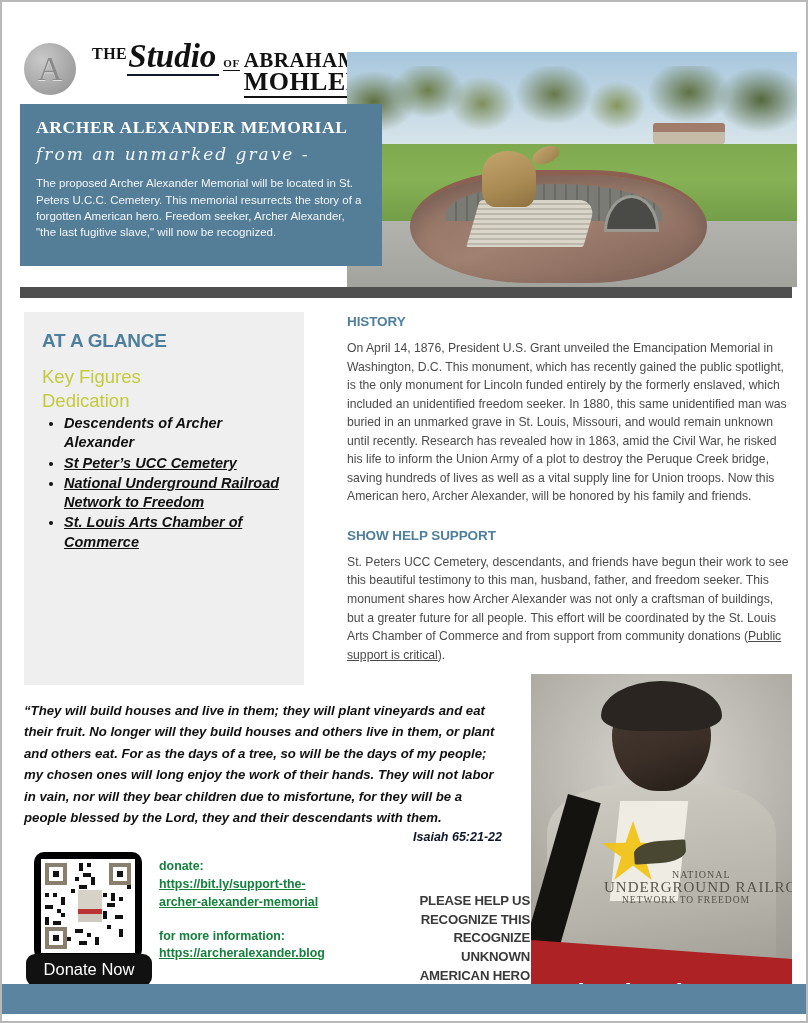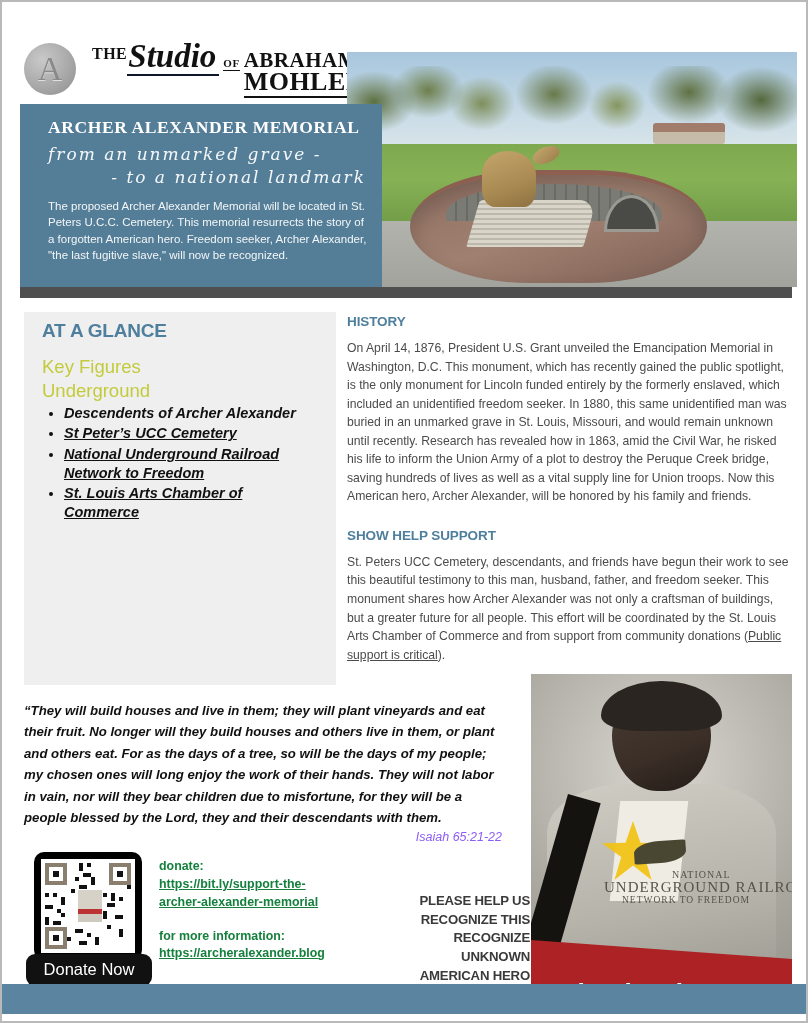--- a/index.html
+++ b/index.html
@@ -192,21 +192,21 @@
     opacity: .85;
   }
 
   
   .banner {
     position: absolute;
     left: 18px; top: 102px;
     width: 362px;
     background: #547e97;
     color: #ffffff;
-    padding: 14px 14px 14px 28px;
+    padding: 14px 14px 14px 16px;
     box-sizing: border-box;
   }
   .banner-title {
     font-family: "Liberation Serif", serif;
     font-weight: bold;
     font-size: 17.5px;
     letter-spacing: .6px;
     margin: 0 0 6px 0;
     line-height: 1.1;
   }
@@ -230,25 +230,25 @@
     position: absolute;
     left: 18px; top: 285px;
     width: 772px; height: 11px;
     background: #4f4f4f;
   }
 
   
   .glance {
     position: absolute;
     left: 22px; top: 310px;
-    width: 312px;
+    width: 280px;
     min-height: 373px;
     background: #efefef;
     box-sizing: border-box;
-    padding: 8px 16px 14px 18px;
+    padding: 18px 16px 14px 18px;
   }
   .glance-title {
     color: #4e7f9c;
     font-size: 19px;
     font-weight: bold;
     letter-spacing: -0.2px;
     margin: 0 0 14px 0;
   }
   .sub-head {
     color: #c3cb3c;
@@ -303,23 +303,23 @@
     font-size: 13.2px;
     line-height: 1.62;
     color: #111;
   }
   .quote-ref {
     position: absolute;
     left: 22px; top: 828px;
     width: 478px;
     text-align: right;
     font-style: italic;
-    font-weight: normal;
+    font-weight: bold;
     font-size: 12.5px;
-    color: #8b5cf6;
+    color: #0f172a;
   }
 
   
   .qr-block {
     position: absolute;
     left: 32px; top: 850px;
     width: 112px;
   }
   .qr-card {
     width: 108px; height: 108px;
@@ -535,32 +535,31 @@
     <div class="hero-bowl"></div>
     <div class="hero-wall"></div>
     <div class="hero-arch"></div>
     <div class="hero-steps"></div>
     <div class="hero-statue"></div>
   </div>
 
   <div class="banner">
     <h1 class="banner-title">ARCHER ALEXANDER MEMORIAL</h1>
     <div class="banner-script1">from an unmarked grave  -</div>
-    <div class="banner-script2">-  to a national landmark</div>
     <p class="banner-body">The proposed Archer Alexander Memorial will be located in St. Peters U.C.C. Cemetery. This memorial resurrects the story of a forgotten American hero. Freedom seeker, Archer Alexander, "the last fugitive slave," will now be recognized.</p>
   </div>
 
   <div class="grey-rule"></div>
 
   <div class="glance">
     <h2 class="glance-title">AT A GLANCE</h2>
 
     <h3 class="sub-head">Key Figures</h3>
 
-    <h3 class="sub-head">Underground</h3>
+    <h3 class="sub-head">Dedication</h3>
     <ul>
       <li><span>Descendents of Archer Alexander</span></li>
       <li class="u"><span>St Peter’s UCC Cemetery</span></li>
       <li class="u"><span>National Underground Railroad Network to Freedom</span></li>
       <li class="u"><span>St. Louis Arts Chamber of Commerce</span></li>
     </ul>
   </div>
 
   <div class="rcol">
     <h2 class="sec-head">HISTORY</h2>

